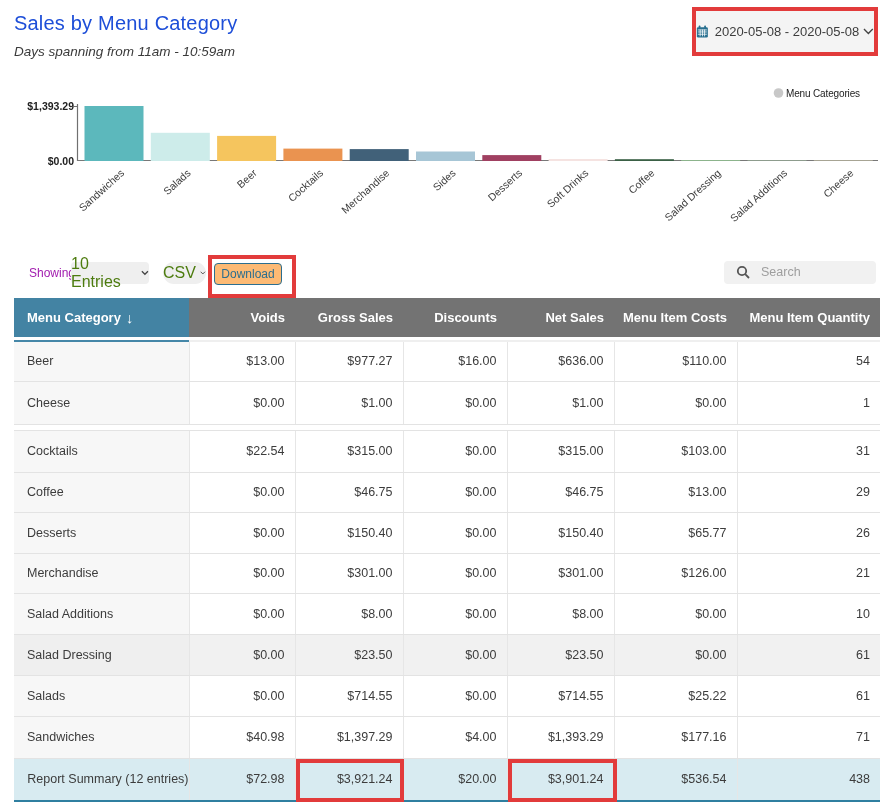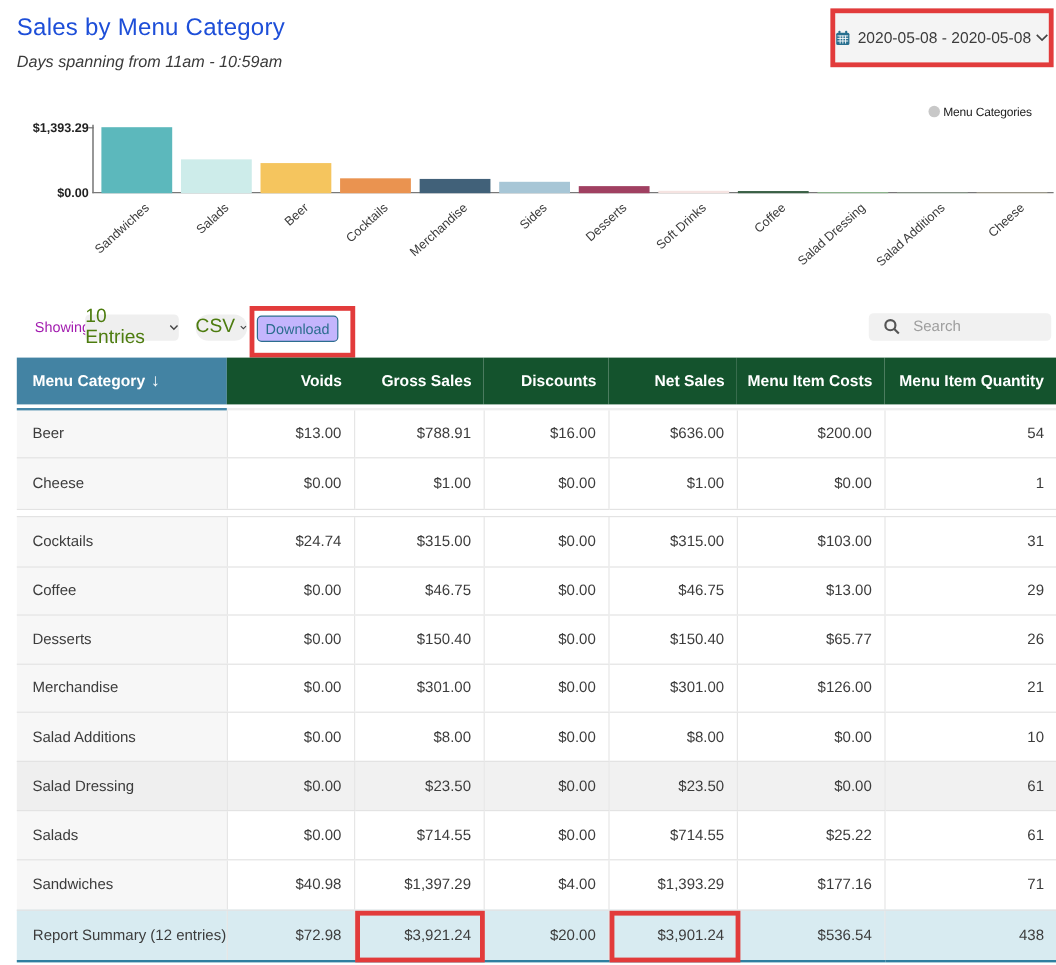--- a/index.html
+++ b/index.html
@@ -8,27 +8,27 @@
 #title { left:14px; top:12px; font-size:20px; color:#1d4ed8; font-weight:normal; letter-spacing:0.2px; }
 #subtitle { left:14px; top:44px; font-size:13.5px; font-style:italic; color:#3a3a3a; }
 #datebox { left:692px; top:7px; width:186px; height:49px; border:4px solid #e23b3b; background:#f4f4f4; display:flex; align-items:center; justify-content:center; white-space:nowrap; }
 #datebox span.dtxt { font-size:13px; color:#3c3c3c; margin:0 4px 0 6px; }
 #ctrl { left:0; top:255px; width:880px; height:40px; }
 #showing { position:absolute; left:29px; top:11px; font-size:12px; color:#a21caf; }
 .sel { position:absolute; background:#efefef; border-radius:4px; font-size:16px; color:#4d7c0f; display:flex; align-items:center; justify-content:center; }
 #sel1 { left:71px; top:7px; width:78px; height:22px; }
 #sel2 { left:163px; top:7px; width:43px; height:22px;border-radius:11px; }
 #dlredbox { position:absolute; left:208px; top:0px; width:88px; height:43px; border:4px solid #e23b3b; }
-#dlbtn { position:absolute; left:214px; top:8px; width:68px; height:22px; border:1px solid #2c6e8f; border-radius:4px; background:#c4b5fd; color:#2c6e8f; font-size:12px; display:flex; align-items:center; justify-content:center; }
+#dlbtn { position:absolute; left:214px; top:8px; width:68px; height:22px; border:1px solid #2c6e8f; border-radius:4px; background:#fdba74; color:#2c6e8f; font-size:12px; display:flex; align-items:center; justify-content:center; }
 #search { position:absolute; left:724px; top:5.5px; width:152px; height:23.5px; background:#f1f1f1; border-radius:4px; display:flex; align-items:center; }
 #search span { color:#9e9e9e; font-size:12.5px; margin-left:10px; }
 
 #thead { left:14px; top:298px; width:866px; height:39px; display:flex; font-weight:bold; color:#fff; font-size:13px; }
 #thead .c1 { width:175px; background:#4383a3; display:flex; align-items:center; padding-left:13px;text-align:center; }
-#thead .cn { background:#14532d; display:flex; align-items:center; justify-content:flex-end; padding-right:10px; }
+#thead .cn { background:#737373; display:flex; align-items:center; justify-content:flex-end; padding-right:10px; }
 #tbody { left:14px; top:340px; width:866px; border-top:2px solid #efefef; }
 table { border-collapse:collapse; width:866px; table-layout:fixed; font-size:12.5px; color:#3c3c3c; }
 td { border-bottom:1px solid #e3e3e3; border-left:1px solid #e6e6e6; padding:0 10px 0 0; text-align:right; }
 td.cat { border-left:none; background:#f7f7f7; text-align:left; padding:0 0 0 13px; white-space:nowrap; }
 tr.sp td { border-left:none; background:#fff; padding:0; }
 tr.sum td { background:#d8ebf1; border-bottom:2px solid #2f7fa0;text-align:right; }
 tr.sum td.cat { background:#d8ebf1; }
 tr.hov td { background:#f1f1f1; }
 tr.hov td.cat { background:#efefef; }
 .redbox { position:absolute; border:4px solid #e23b3b; }
@@ -140,41 +140,41 @@
         <col style="width:108px">
         <col style="width:104px">
         <col style="width:107px">
         <col style="width:123px">
         <col style="width:143px">
       </colgroup>
 <tbody>
         <tr style="height:39px">
           <td class="cat">Beer</td>
           <td>$13.00</td>
-          <td>$788.91</td>
+          <td>$977.27</td>
           <td>$16.00</td>
           <td>$636.00</td>
-          <td>$200.00</td>
+          <td>$110.00</td>
           <td>54</td>
         </tr>
 <tr style="height:43px">
           <td class="cat">Cheese</td>
           <td>$0.00</td>
           <td>$1.00</td>
           <td>$0.00</td>
           <td>$1.00</td>
           <td>$0.00</td>
           <td>1</td>
         </tr>
 <tr class="sp" style="height:6px">
           <td colspan="7"></td>
         </tr>
 <tr style="height:42px">
           <td class="cat">Cocktails</td>
-          <td>$24.74</td>
+          <td>$22.54</td>
           <td>$315.00</td>
           <td>$0.00</td>
           <td>$315.00</td>
           <td>$103.00</td>
           <td>31</td>
         </tr>
 <tr style="height:40px">
           <td class="cat">Coffee</td>
           <td>$0.00</td>
           <td>$46.75</td>

